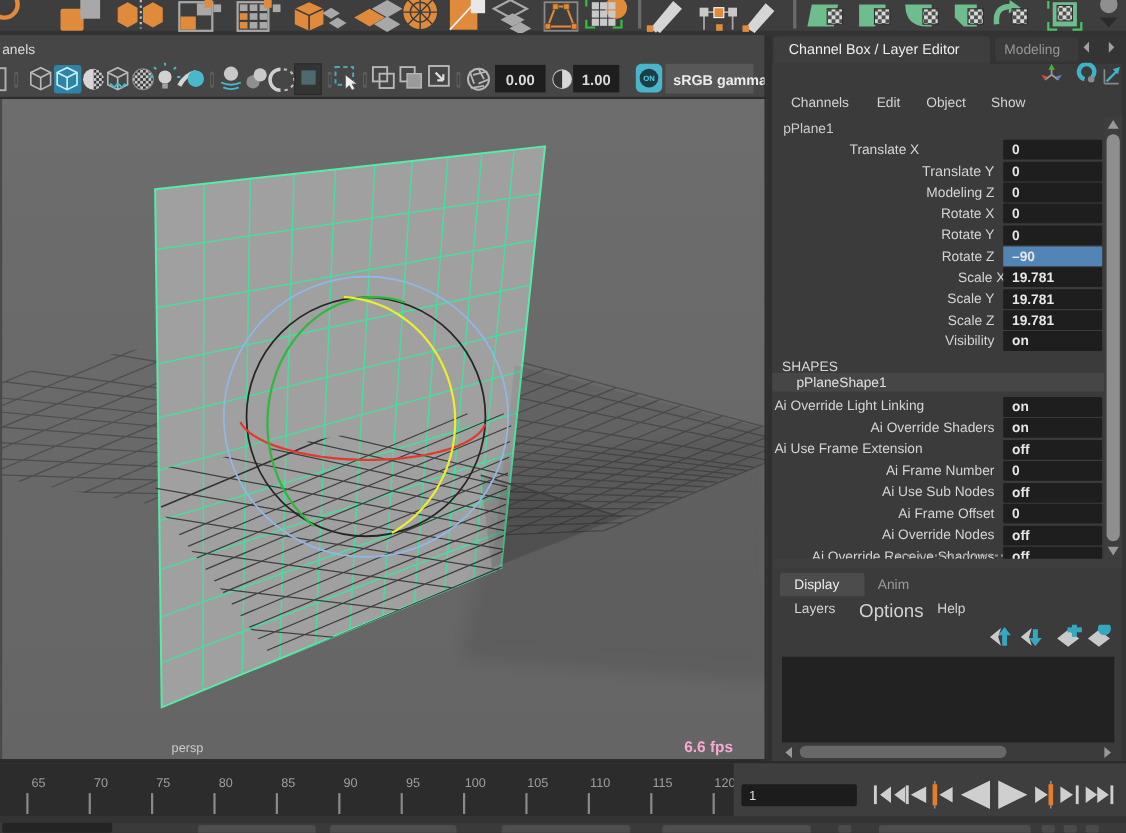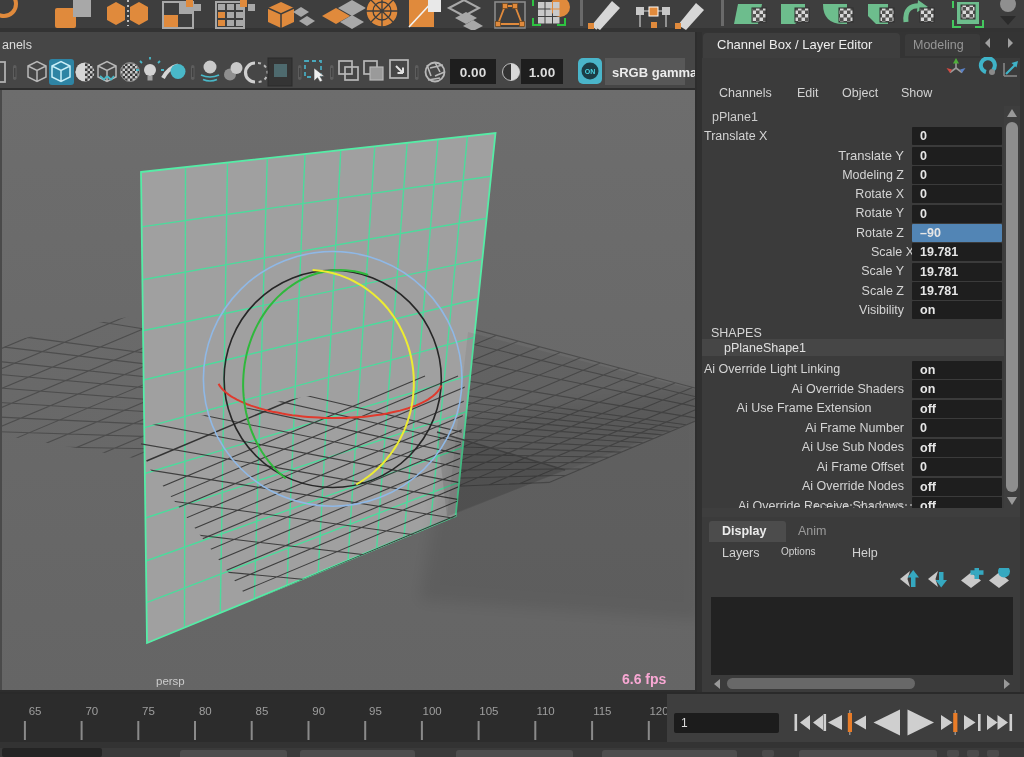--- a/index.html
+++ b/index.html
@@ -233,21 +233,21 @@
     <circle cx="52" cy="15" r="3" fill="#8a8a8a"></circle>
     <path d="M64 19 L64 6 M64 19 L77 19" stroke="#8a8a8a" stroke-width="1.5"></path>
     <path d="M66 17 L76 7" stroke="#3fb3c8" stroke-width="2.2"></path>
     <path d="M78 4 L71.5 6 L76.5 10.5 Z" fill="#3fb3c8"></path>
   </svg>
 <div class="txt" style="left:719px;top:86px;font-size:12.5px;color:#d2d2d2">Channels</div>
 <div class="txt" style="left:797px;top:86px;font-size:12.5px;color:#d2d2d2">Edit</div>
 <div class="txt" style="left:842px;top:86px;font-size:12.5px;color:#d2d2d2">Object</div>
 <div class="txt" style="left:901px;top:86px;font-size:12.5px;color:#d2d2d2">Show</div>
 <div class="txt" style="left:712px;top:110px;font-size:12.5px;color:#cccccc">pPlane1</div>
-<div class="txt" style="left:704px;top:128.8px;width:200px;text-align:left;font-size:12.5px;color:#d4d4d4">Translate X</div>
+<div class="txt" style="left:704px;top:128.8px;width:200px;text-align:center;font-size:12.5px;color:#d4d4d4">Translate X</div>
 <div class="fld" style="left:912px;top:127.3px;width:90px;height:18px;background:#1e1e1e">0</div>
 <div class="txt" style="left:704px;top:148.2px;width:200px;text-align:right;font-size:13px;color:#d4d4d4">Translate Y</div>
 <div class="fld" style="left:912px;top:146.7px;width:90px;height:18px;background:#1e1e1e">0</div>
 <div class="txt" style="left:704px;top:167.5px;width:200px;text-align:right;font-size:12.5px;color:#d4d4d4">Modeling Z</div>
 <div class="fld" style="left:912px;top:166.0px;width:90px;height:18px;background:#1e1e1e">0</div>
 <div class="txt" style="left:704px;top:186.8px;width:200px;text-align:right;font-size:12.5px;color:#d4d4d4">Rotate X</div>
 <div class="fld" style="left:912px;top:185.3px;width:90px;height:18px;background:#1e1e1e">0</div>
 <div class="txt" style="left:704px;top:206.2px;width:200px;text-align:right;font-size:12.5px;color:#d4d4d4">Rotate Y</div>
 <div class="fld" style="left:912px;top:204.7px;width:90px;height:18px;background:#1e1e1e">0</div>
 <div class="txt" style="left:704px;top:225.6px;width:200px;text-align:right;font-size:12.5px;color:#d4d4d4">Rotate Z</div>
@@ -261,45 +261,45 @@
 <div class="txt" style="left:704px;top:302.9px;width:200px;text-align:right;font-size:12.5px;color:#d4d4d4">Visibility</div>
 <div class="fld" style="left:912px;top:301.4px;width:90px;height:18px;background:#1e1e1e">on</div>
 <div class="txt" style="left:711px;top:326px;font-size:12.5px;color:#d4d4d4">SHAPES</div>
 <div class="abs" style="left:702px;top:339px;width:302px;height:17px;background:#464646"></div>
 <div class="txt" style="left:724px;top:341px;font-size:12.5px;color:#e0e0e0">pPlaneShape1</div>
 <div class="abs" style="left:702px;top:358px;width:322px;height:150px;overflow:hidden">
 <div class="txt" style="left:2px;top:4.0px;width:200px;text-align:left;font-size:12.5px;color:#d4d4d4">Ai Override Light Linking</div>
 <div class="fld" style="left:210px;top:2.5px;width:90px;height:18px">on</div>
 <div class="txt" style="left:2px;top:23.5px;width:200px;text-align:right;font-size:12.5px;color:#d4d4d4">Ai Override Shaders</div>
 <div class="fld" style="left:210px;top:22.0px;width:90px;height:18px">on</div>
-<div class="txt" style="left:2px;top:43.0px;width:200px;text-align:center;font-size:12.5px;color:#d4d4d4">Ai Use Frame Extension</div>
+<div class="txt" style="left:2px;top:43.0px;width:200px;text-align:left;font-size:12.5px;color:#d4d4d4">Ai Use Frame Extension</div>
 <div class="fld" style="left:210px;top:41.5px;width:90px;height:18px">off</div>
 <div class="txt" style="left:2px;top:62.5px;width:200px;text-align:right;font-size:12.5px;color:#d4d4d4">Ai Frame Number</div>
 <div class="fld" style="left:210px;top:61.0px;width:90px;height:18px">0</div>
 <div class="txt" style="left:2px;top:82.0px;width:200px;text-align:right;font-size:12.5px;color:#d4d4d4">Ai Use Sub Nodes</div>
 <div class="fld" style="left:210px;top:80.5px;width:90px;height:18px">off</div>
 <div class="txt" style="left:2px;top:101.5px;width:200px;text-align:right;font-size:12.5px;color:#d4d4d4">Ai Frame Offset</div>
 <div class="fld" style="left:210px;top:100.0px;width:90px;height:18px">0</div>
 <div class="txt" style="left:2px;top:121.0px;width:200px;text-align:right;font-size:12.5px;color:#d4d4d4">Ai Override Nodes</div>
 <div class="fld" style="left:210px;top:119.5px;width:90px;height:18px">off</div>
 <div class="txt" style="left:2px;top:140.5px;width:200px;text-align:right;font-size:12.5px;color:#d4d4d4">Ai Override Receive Shadows</div>
 <div class="fld" style="left:210px;top:139.0px;width:90px;height:18px">off</div>
 </div>
 <div class="abs" style="left:1004px;top:106px;width:16px;height:402px;background:#3e3e3e"></div>
 <svg class="abs" style="left:1004px;top:106px" width="16" height="402">
     <path d="M8 3 L3 11 L13 11 Z" fill="#999"></path>
     <path d="M8 399 L3 391 L13 391 Z" fill="#999"></path>
     <rect x="2" y="16" width="12" height="370" rx="6" fill="#8e8e8e"></rect>
   </svg>
 <div class="abs" style="left:702px;top:517px;width:322px;height:177px;background:#3b3b3b"></div>
 <div class="abs" style="left:709px;top:521px;width:77px;height:21px;background:#4c4c4c;border-radius:3px 3px 0 0"></div>
-<div class="txt" style="left:722px;top:524px;font-size:12.5px;font-weight:bold;color:#ececec">Display</div>
+<div class="txt" style="left:722px;top:524px;font-size:12.5px;font-weight:normal;color:#ececec">Display</div>
 <div class="txt" style="left:798px;top:524px;font-size:12.5px;color:#9a9a9a">Anim</div>
 <div class="txt" style="left:722px;top:546px;font-size:12.5px;color:#d2d2d2">Layers</div>
-<div class="txt" style="left:781px;top:546px;font-size:10px;color:#d2d2d2">Options</div>
+<div class="txt" style="left:781px;top:546px;font-size:17px;color:#d2d2d2">Options</div>
 <div class="txt" style="left:852px;top:546px;font-size:12.5px;color:#d2d2d2">Help</div>
 <svg class="abs" style="left:895px;top:568px" width="125" height="24">
     <path d="M5 11 L15 3 L12.5 11 L15 19 Z" fill="#c9c9c9"></path>
     <rect x="16" y="8" width="4.5" height="11" fill="#35a8c0"></rect>
     <path d="M12.5 9.5 L24 9.5 L18.2 2 Z" fill="#35a8c0"></path>
     <path d="M33 11 L43 3 L40.5 11 L43 19 Z" fill="#c9c9c9"></path>
     <rect x="44" y="4" width="4.5" height="10" fill="#35a8c0"></rect>
     <path d="M40.5 12 L52 12 L46.2 19.5 Z" fill="#35a8c0"></path>
     <path d="M66 12.5 L76 4.5 L86 12.5 L76 20 Z" fill="#c9c9c9"></path>
     <rect x="79.5" y="-2" width="4.5" height="13" fill="#35a8c0"></rect>

